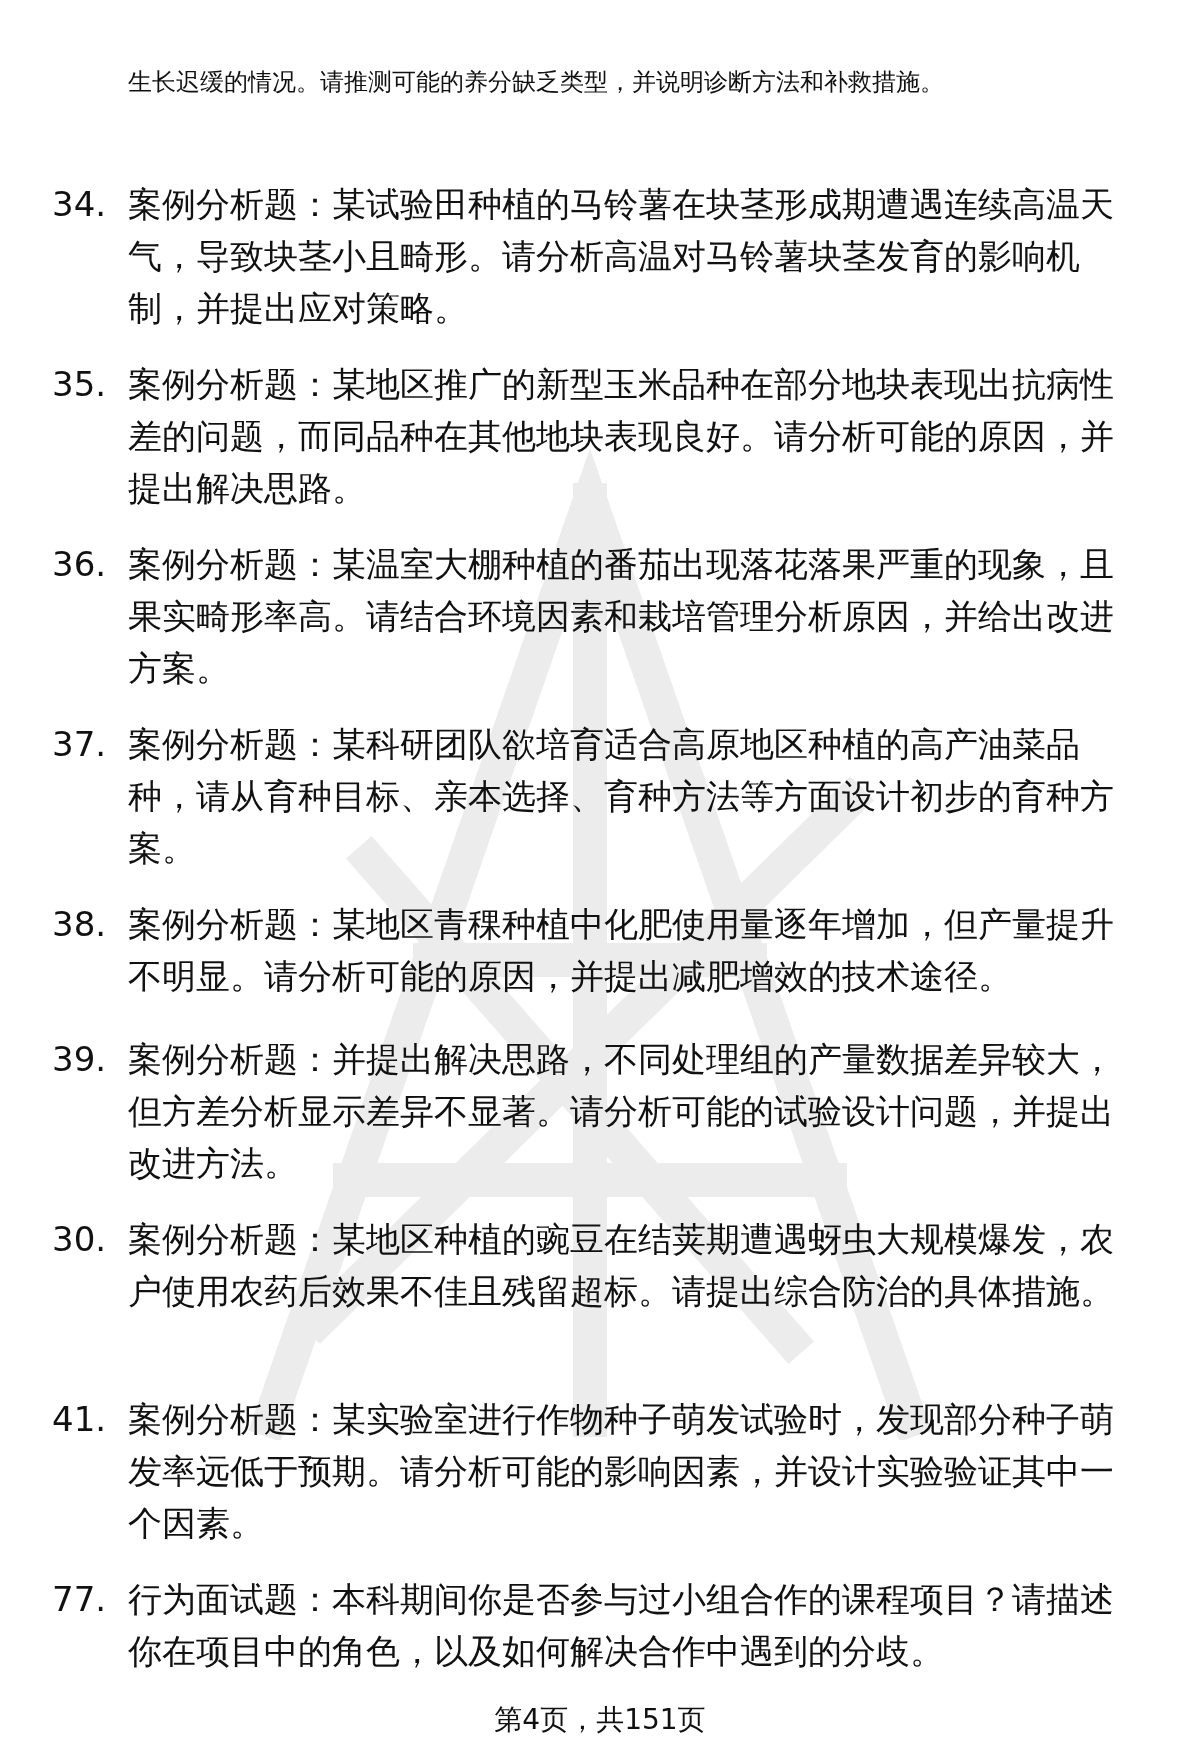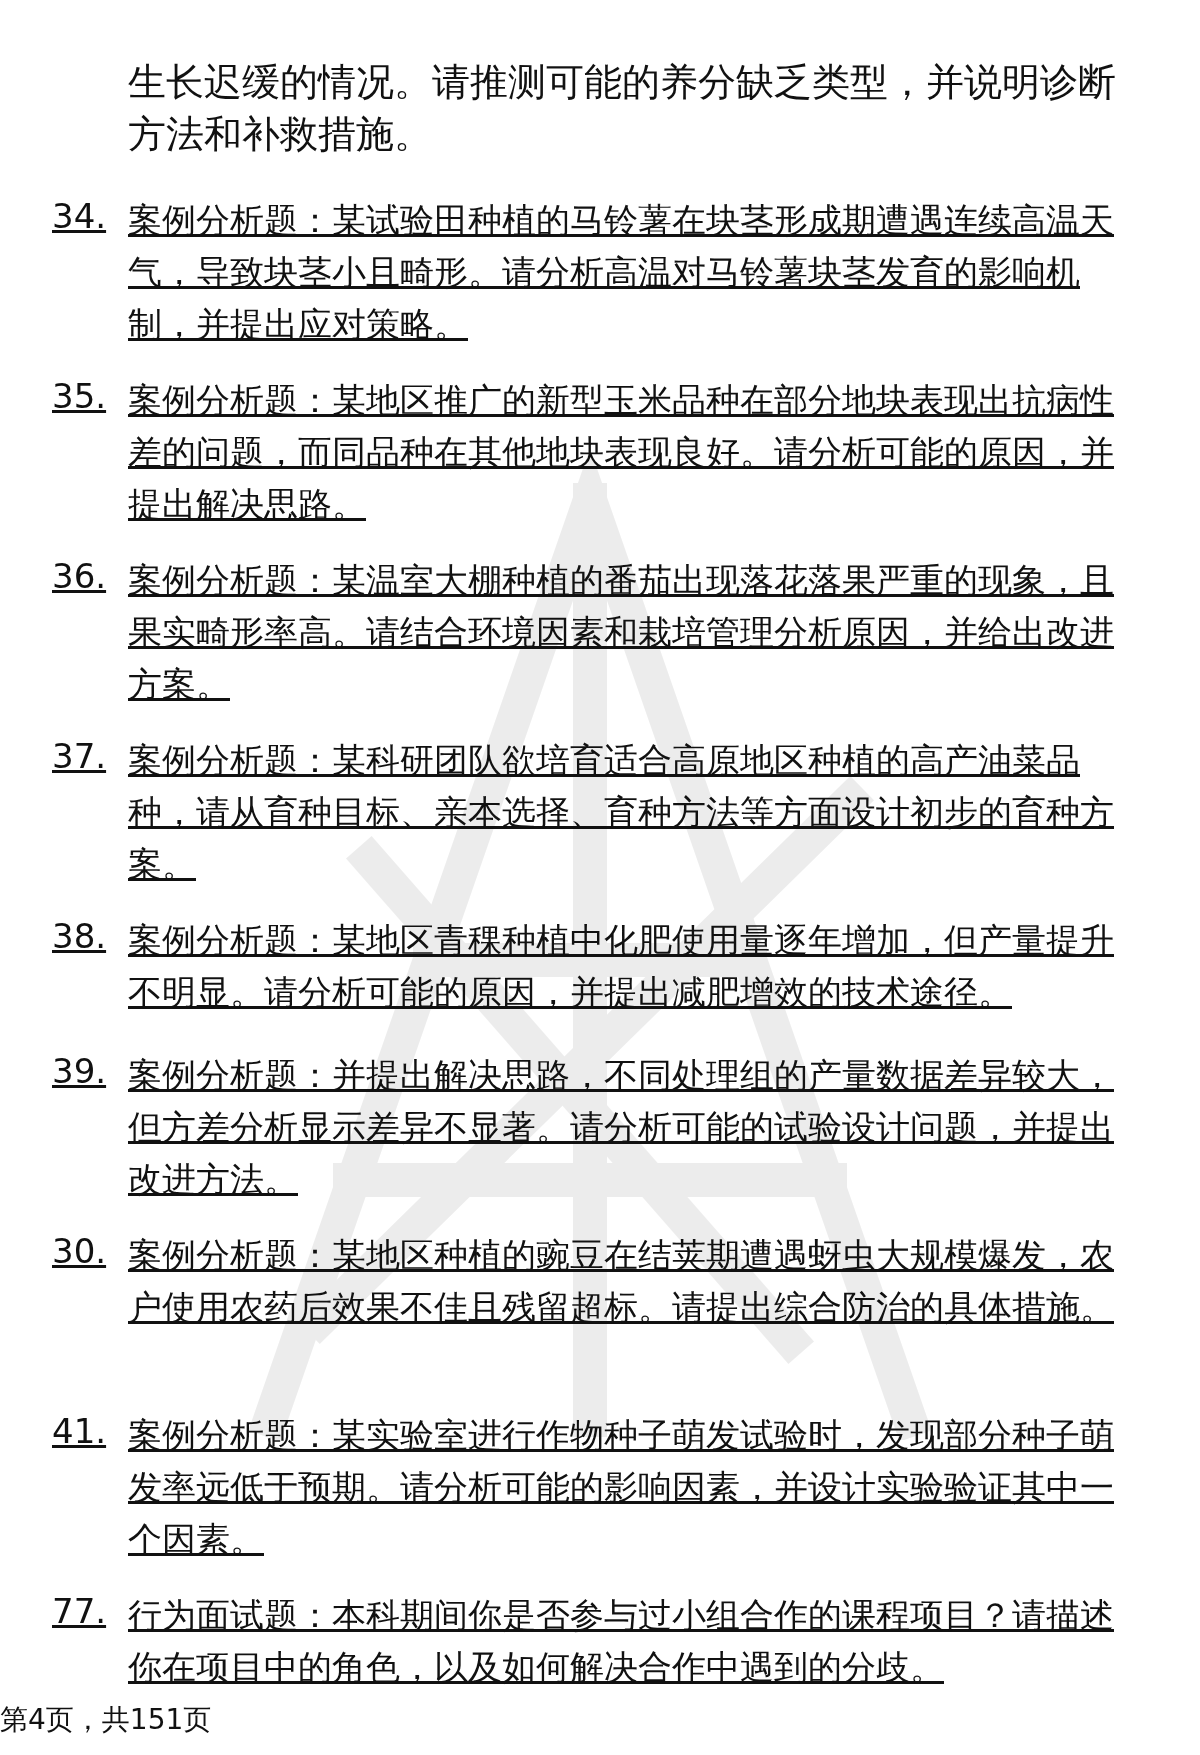--- a/index.html
+++ b/index.html
@@ -27,54 +27,52 @@
     top: 440px;
     width: 700px;
     height: 1000px;
     pointer-events: none;
     opacity: 0.07;
   }
   .para {
     position: absolute;
     left: 128px;
     width: 1010px;
-    font-size: 38px;
+    font-size: 24px;
     line-height: 52px;
     letter-spacing: 0px;
     word-break: break-all;
   }
   .q {
     position: absolute;
     left: 52px;
     width: 1090px;
     font-size: 34px;
     line-height: 52px;
   }
   .q .num {
     position: absolute;
     left: 0;
-    top: 12px;
+    top: 0;
     width: 76px;
     white-space: nowrap;
-    text-decoration: underline;
   }
   .q .body {
     position: absolute;
     left: 76px;
-    top: 16px;
+    top: 0;
     width: 1010px;
     word-break: break-all;
-    text-decoration: underline;
   }
   .footer {
     position: absolute;
     left: 0;
     width: 1200px;
     top: 1700px;
-    text-align: left;
+    text-align: center;
     font-size: 28px;
     line-height: 40px;
   }
 </style>
 </head>
 <body>
 
 <div class="page">
 
   <svg class="watermark" viewBox="0 0 700 1000" xmlns="http://www.w3.org/2000/svg">

